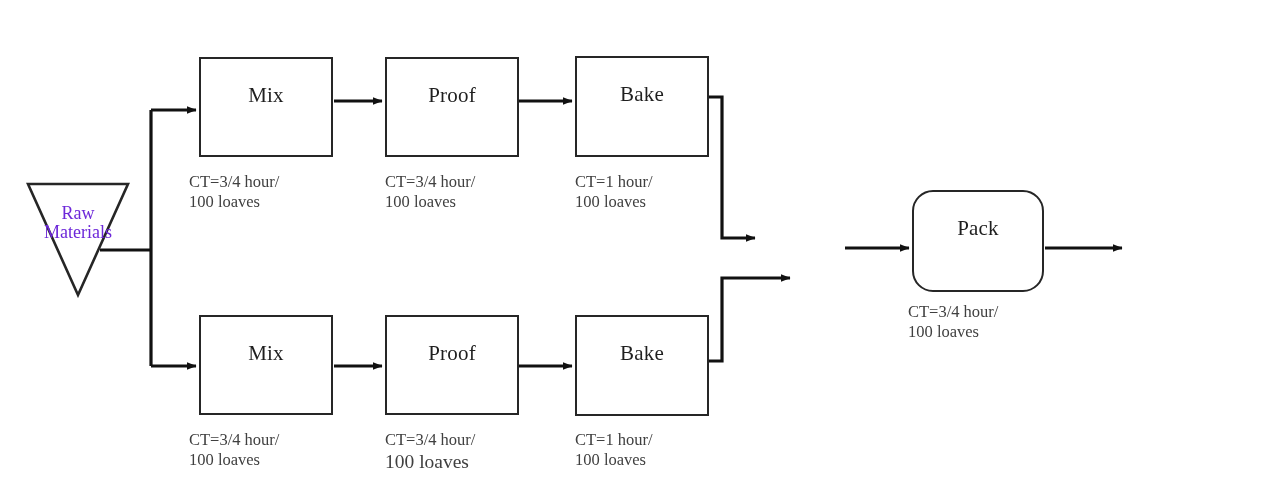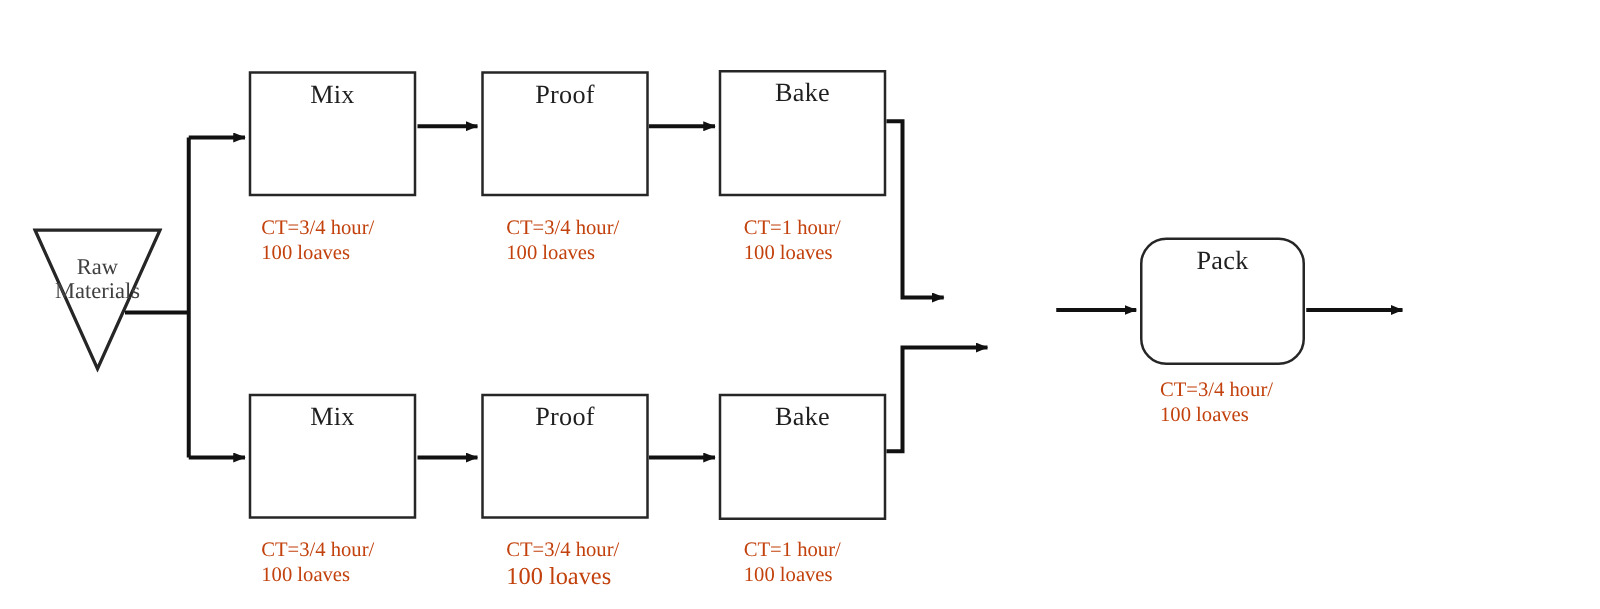--- a/index.html
+++ b/index.html
@@ -33,51 +33,50 @@
   .proc-box {
     border: 2.2px solid #262626;
     background: #ffffff;
     display: block;
     text-align: center;
   }
   .proc-label {
     display: block;
     font-size: 21px;
     line-height: 1;
-    padding-top: 6px;
+    padding-top: 26px;
     color: #1f1f1f;
     letter-spacing: 0.2px;
   }
   
   .tri-wrap {
     position: absolute;
   }
   .tri-shape {
     position: absolute;
     left: 0;
     top: 0;
   }
   .tri-label {
     position: absolute;
     left: 50%;
     transform: translateX(-50%);
     text-align: center;
     font-size: 18px;
     line-height: 1.04;
     white-space: nowrap;
-    color: #404040;
+    color: #6d28d9;
   }
   
   .ct-note {
     position: absolute;
     font-size: 16.5px;
     line-height: 1.22;
-    color: #c2410c;
+    color: #404040;
     white-space: nowrap;
-    margin-left: 20px;
   }
   .ct-note .ct-l2 {
     display: block;
   }
   .ct-note.big .ct-l2 {
     font-size: 19.5px;
   }
 </style>
 </head>
 <body>

